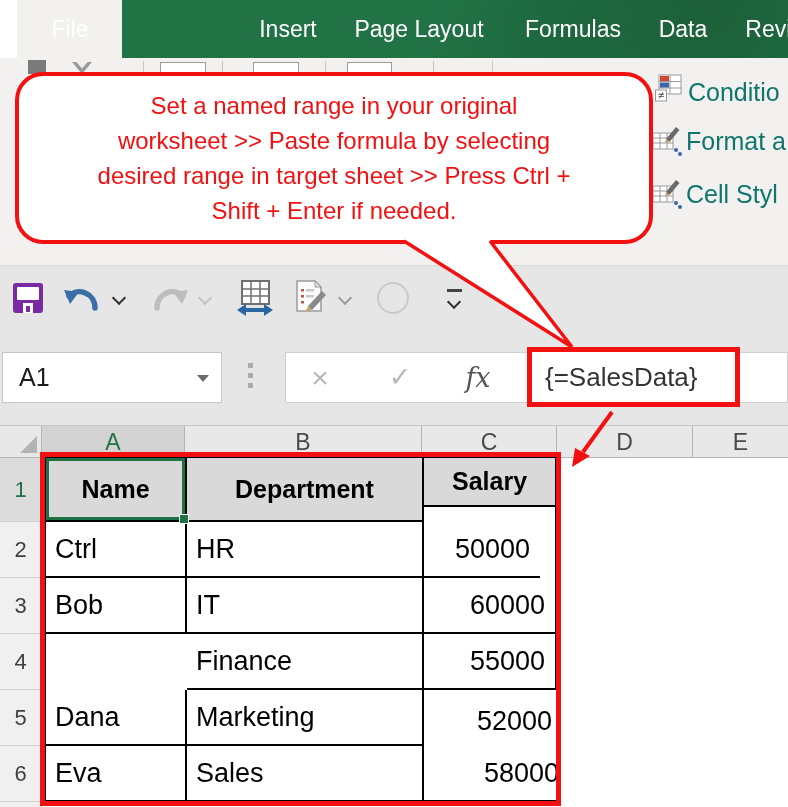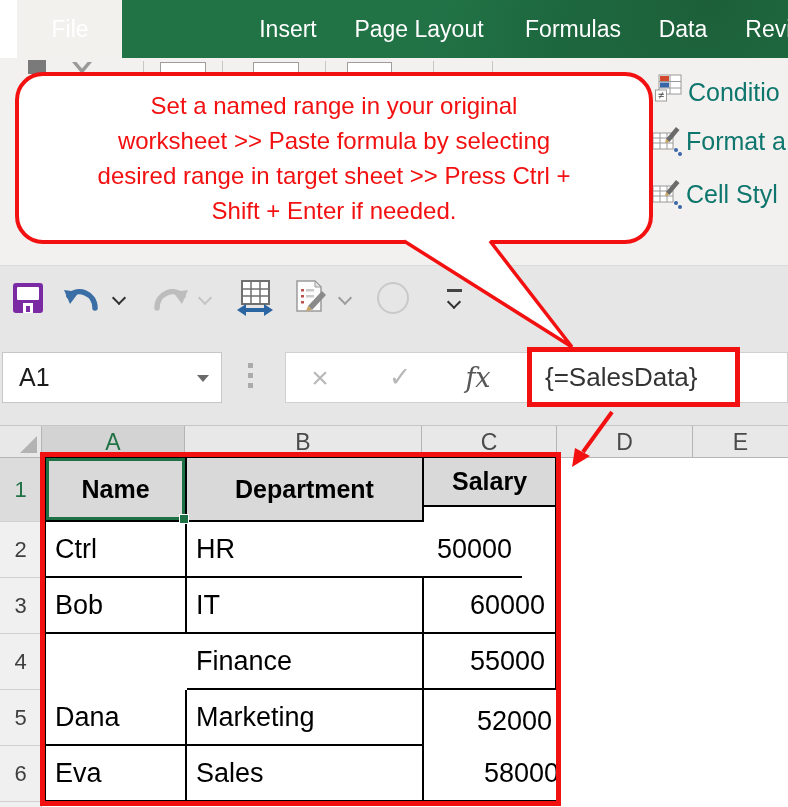--- a/index.html
+++ b/index.html
@@ -231,21 +231,21 @@
     <div class="rowhdr" style="top:320px;height:56px">6</div>
     <div class="rowhdr" style="top:376px;height:6px;border-bottom:none"></div>
 
     <div class="tbl">
       <div class="cell hdr bR bB" style="left:0;top:0;width:141px;height:64px">Name</div>
       <div class="cell hdr bR bB" style="left:141px;top:0;width:237px;height:64px">Department</div>
       <div class="cell hdr bB" style="left:378px;top:0;width:131px;height:49px">Salary</div>
 
       <div class="cell cl bR bB" style="left:0;top:64px;width:141px;height:56px">Ctrl</div>
       <div class="cell cl bR bB" style="left:141px;top:64px;width:237px;height:56px">HR</div>
-      <div class="cell cr bB" style="left:360px;top:64px;width:116px;height:56px">50000</div>
+      <div class="cell cr bB" style="left:378px;top:64px;width:116px;height:56px">50000</div>
 
       <div class="cell cl bR bB" style="left:0;top:120px;width:141px;height:56px">Bob</div>
       <div class="cell cl bR bB" style="left:141px;top:120px;width:237px;height:56px">IT</div>
       <div class="cell cr bB" style="left:378px;top:120px;width:131px;height:56px">60000</div>
 
       <div class="cell cl bR bB" style="left:141px;top:176px;width:237px;height:56px">Finance</div>
       <div class="cell cr bB" style="left:378px;top:176px;width:131px;height:56px">55000</div>
 
       <div class="cell cl bR bB" style="left:0;top:232px;width:141px;height:56px">Dana</div>
       <div class="cell cl bR bB" style="left:141px;top:232px;width:237px;height:56px">Marketing</div>

